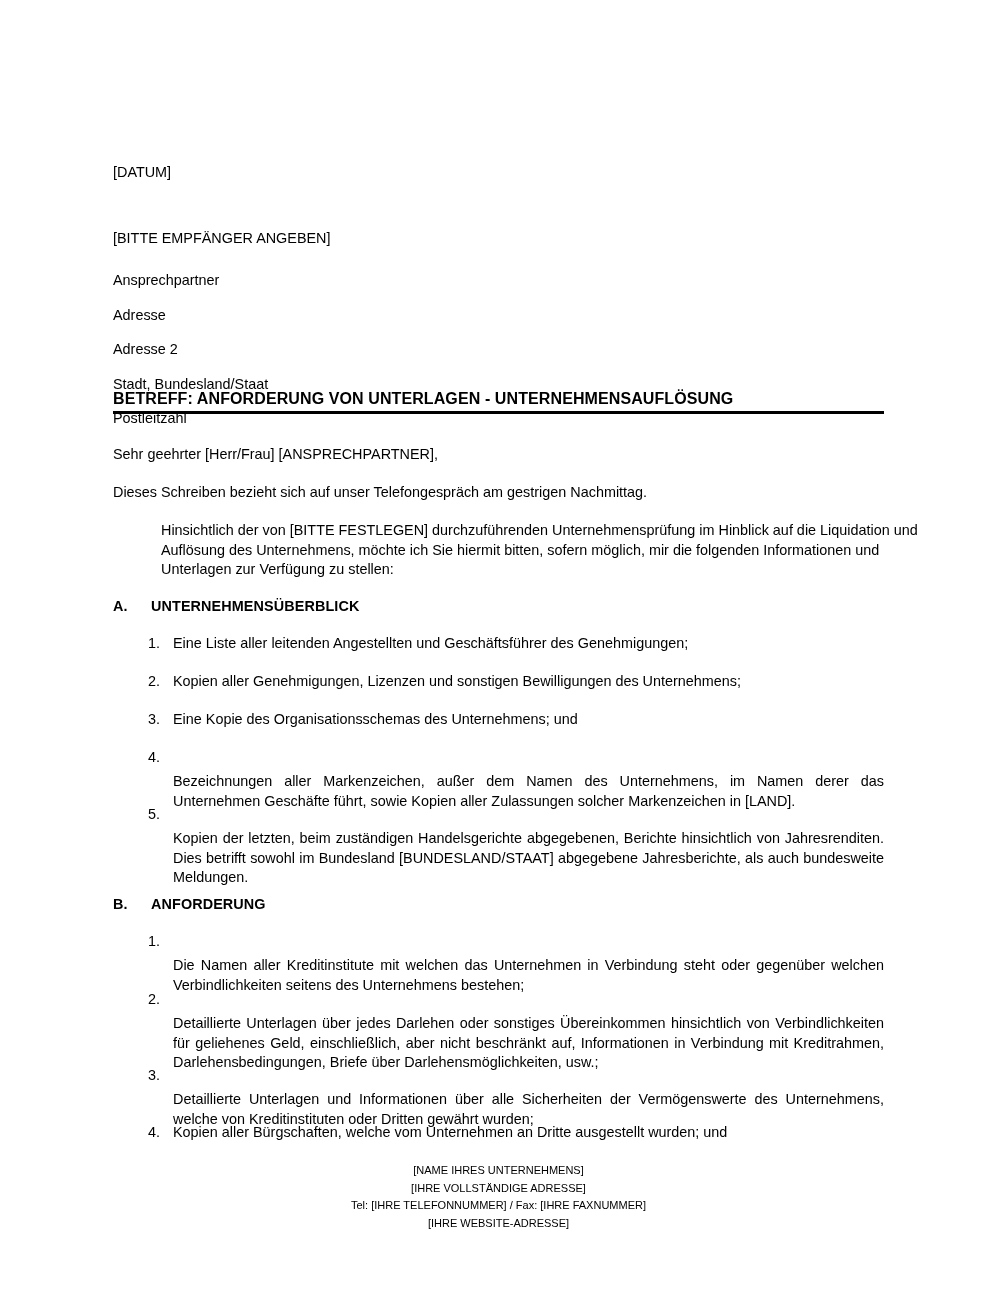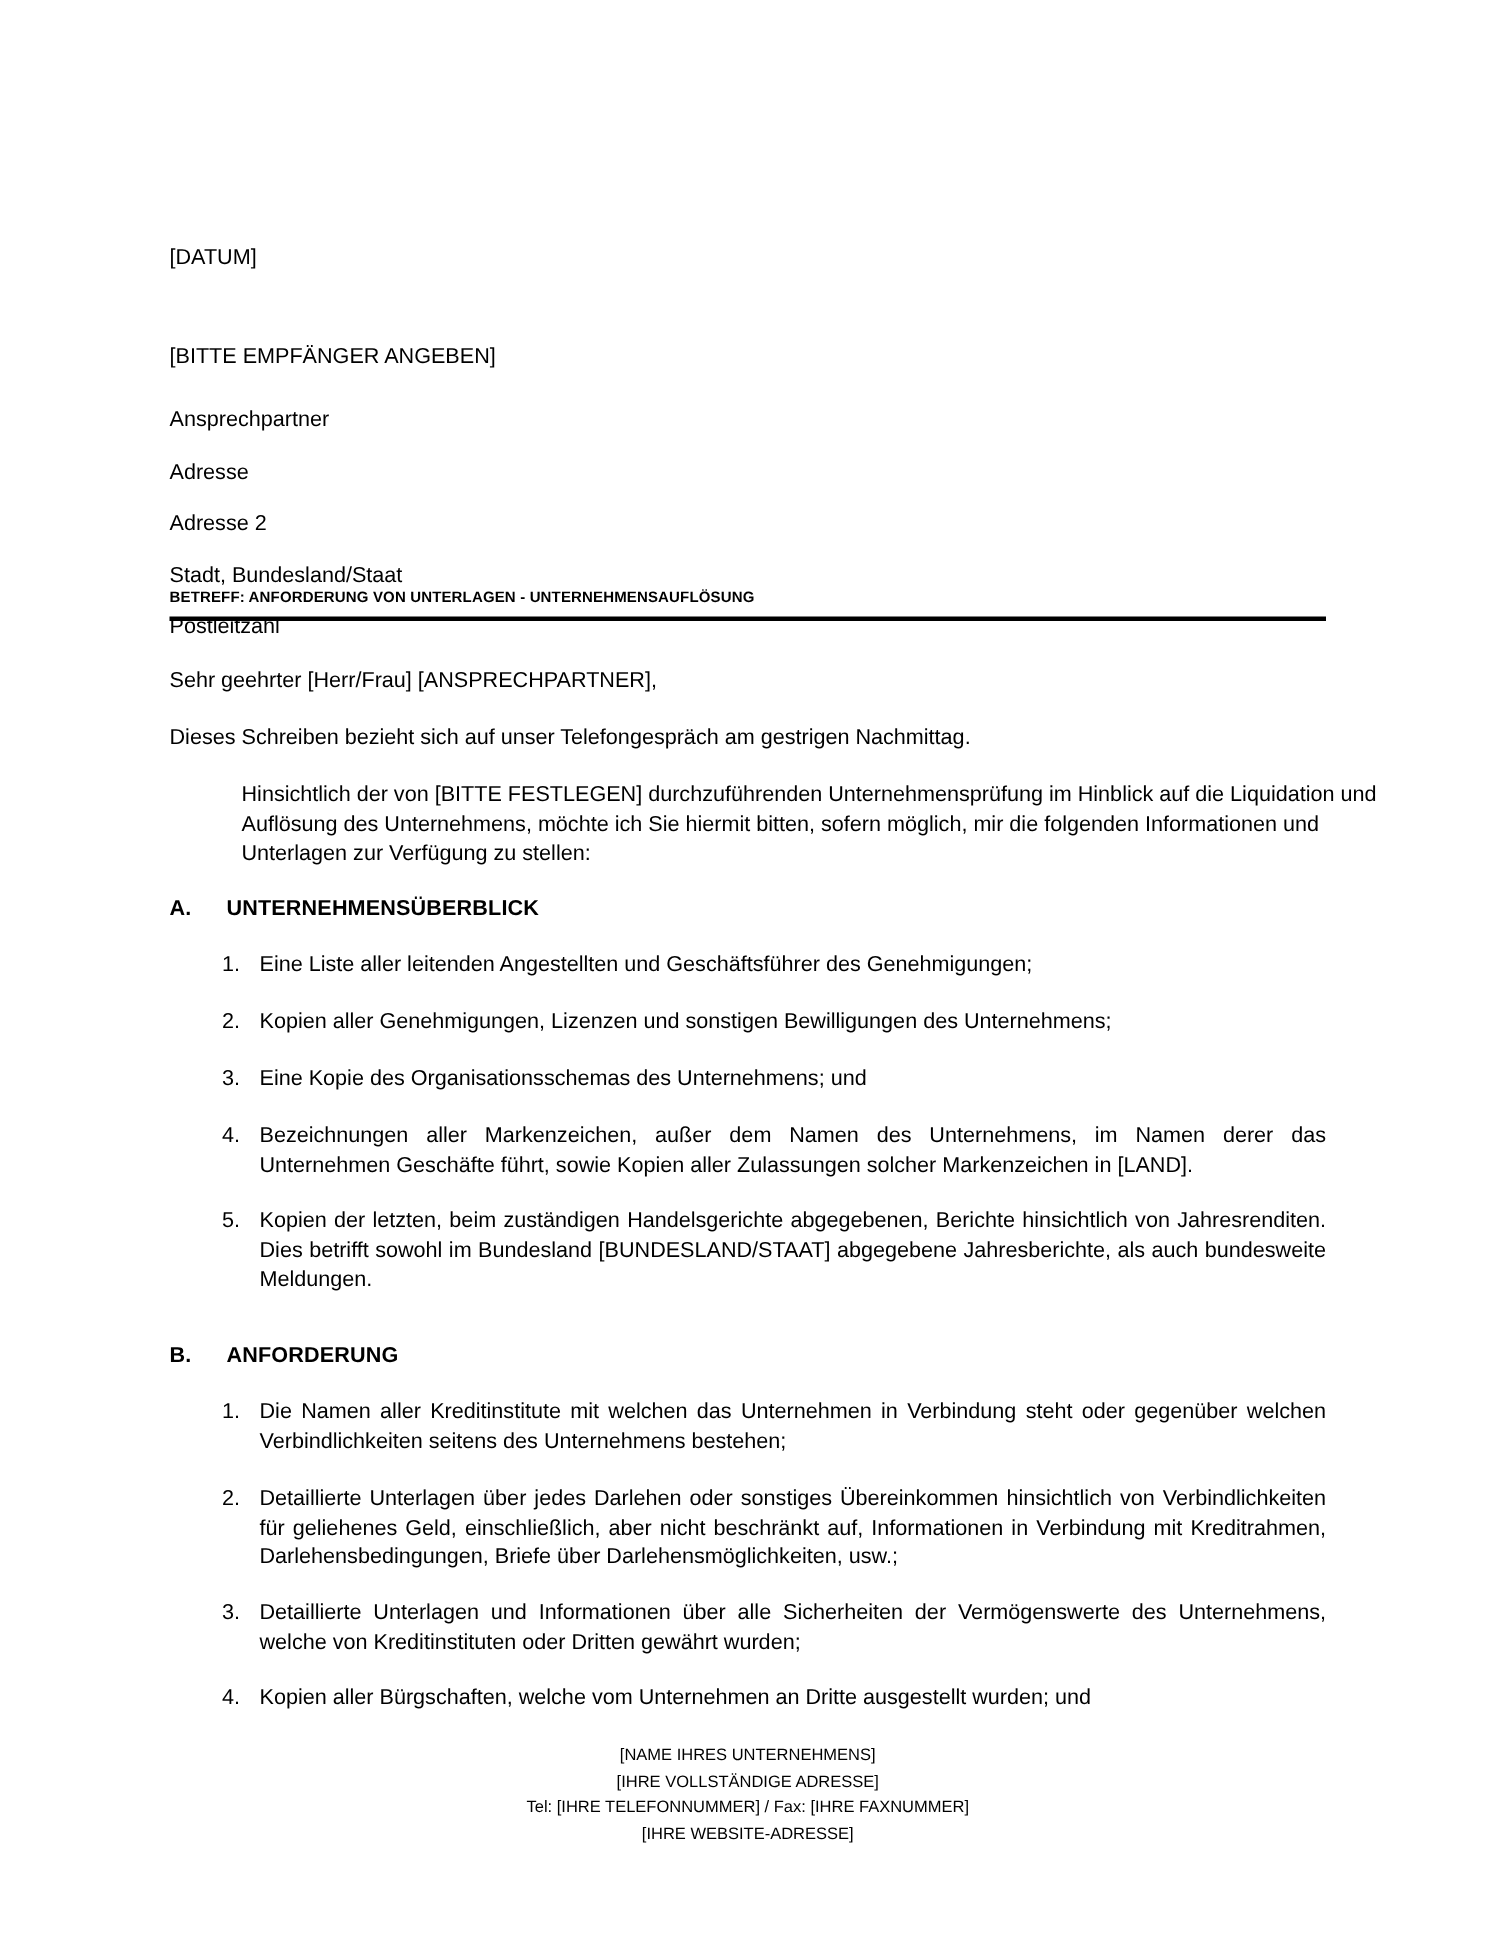--- a/index.html
+++ b/index.html
@@ -49,21 +49,21 @@
   .address-block .line { white-space: nowrap; margin-top: 15px; }
 
   
   .subject-wrap {
     position: absolute;
     top: 390px;
     left: 0;
     width: 771px;
   }
   .subject-text {
-    font-size: 10px;
+    font-size: 16px;
     font-weight: bold;
     line-height: 18px;
     letter-spacing: 0.1px;
   }
   .subject-rule {
     margin-top: 3px;
     width: 771px;
     height: 3px;
     background: #000;
   }
@@ -122,20 +122,21 @@
   .num-item .num {
     width: 25px;
     flex: 0 0 25px;
   }
   .num-item .txt {
     flex: 1;
   }
   .num-item .txt.justify {
     text-align: justify;
     text-align-last: left;
+    margin-top: 24px;
   }
 
   
   #a-item-1 { top: 634px; }
   #a-item-2 { top: 672px; }
   #a-item-3 { top: 710px; }
   #a-item-4 { top: 748px; }
   #a-item-5 { top: 805px; }
 
   

